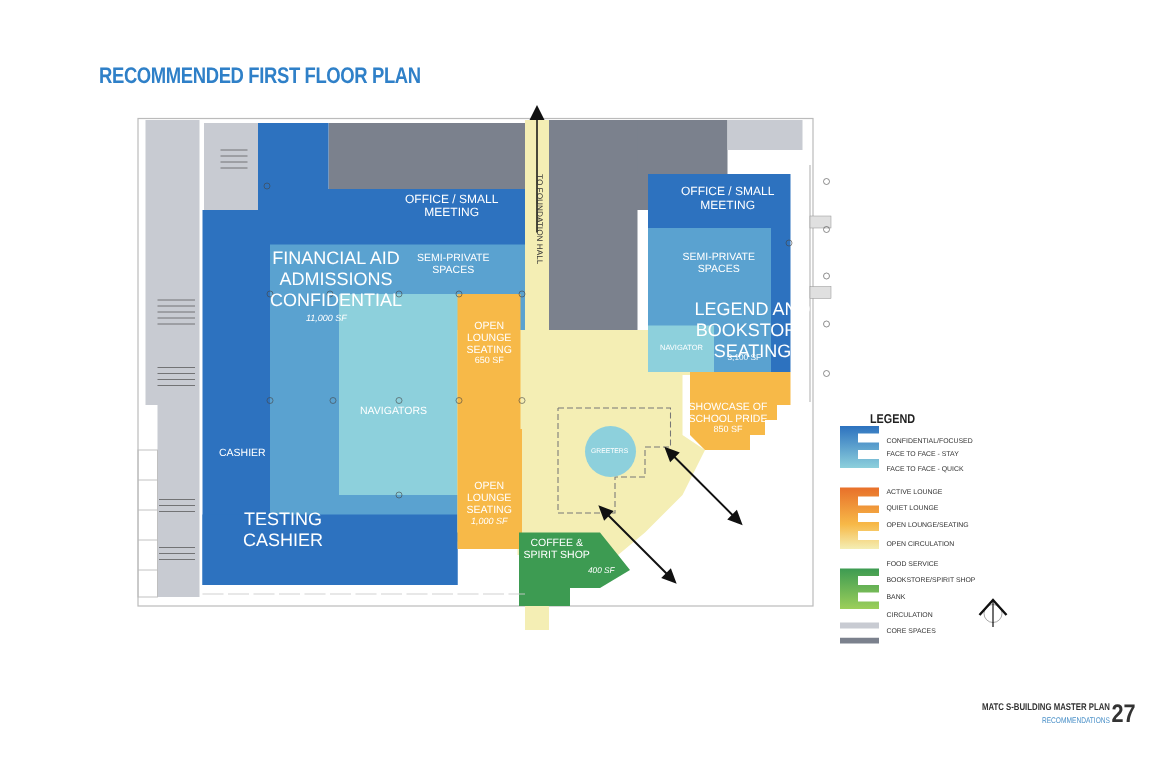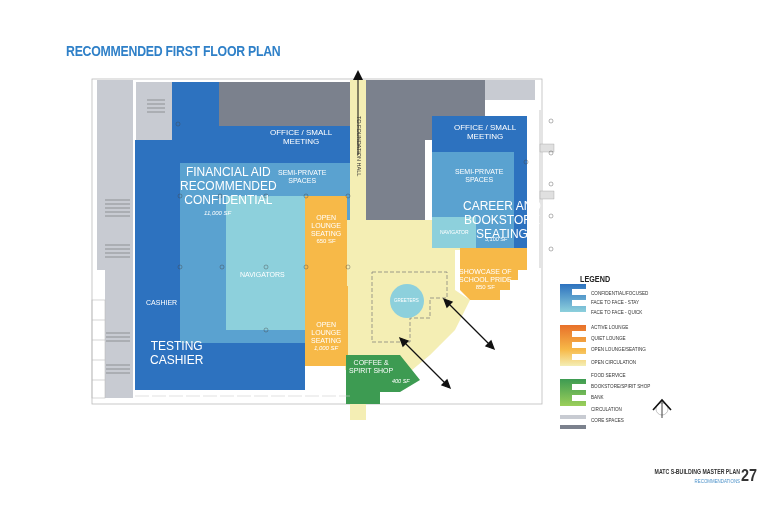--- a/index.html
+++ b/index.html
@@ -140,31 +140,31 @@
     <line x1="662" y1="400" x2="662" y2="418" stroke-width="0.8"></line>
   </g>
 </svg>
 
 <div class="lbl md" style="left:270px;top:128px;">
   <div>OFFICE / SMALL</div>
     <div>MEETING</div>
 </div>
 <div class="lbl lg" style="left:180px;top:166px;">
   <div>FINANCIAL AID</div>
-    <div>RECOMMENDED</div>
+    <div>ADMISSIONS</div>
     <div>CONFIDENTIAL</div>
 </div>
 <div class="lbl sf" style="left:204px;top:210px;">11,000 SF</div>
 <div class="lbl sm" style="left:278px;top:169px;">
   <div>SEMI-PRIVATE</div>
     <div>SPACES</div>
 </div>
 <div class="lbl sm" style="left:240px;top:271px;">NAVIGATORS</div>
 <div class="lbl sm" style="left:146px;top:299px;">CASHIER</div>
-<div class="lbl lg" style="left:150px;top:340px;">
+<div class="lbl lg" style="left:162px;top:340px;">
   <div>TESTING</div>
     <div>CASHIER</div>
 </div>
 <div class="lbl sm" style="left:311px;top:214px;">
   <div>OPEN</div>
     <div>LOUNGE</div>
     <div>SEATING</div>
     <div style="font-size:6px;">650 SF</div>
 </div>
 <div class="lbl sm" style="left:311px;top:321px;">
@@ -175,21 +175,21 @@
 </div>
 <div class="lbl md" style="left:454px;top:123px;">
   <div>OFFICE / SMALL</div>
     <div>MEETING</div>
 </div>
 <div class="lbl sm" style="left:455px;top:168px;">
   <div>SEMI-PRIVATE</div>
     <div>SPACES</div>
 </div>
 <div class="lbl lg" style="left:463px;top:200px;">
-  <div>CAREER AND</div>
+  <div>LEGEND AND</div>
     <div>BOOKSTORE</div>
     <div>SEATING</div>
 </div>
 <div class="lbl" style="left:485px;top:236px;font-size:5.5px;">3,100 SF</div>
 <div class="lbl" style="left:440px;top:230px;font-size:5px;">NAVIGATOR</div>
 <div class="lbl sm" style="left:459px;top:268px;">
   <div>SHOWCASE OF</div>
     <div>SCHOOL PRIDE</div>
     <div style="font-size:6px;">850 SF</div>
 </div>

